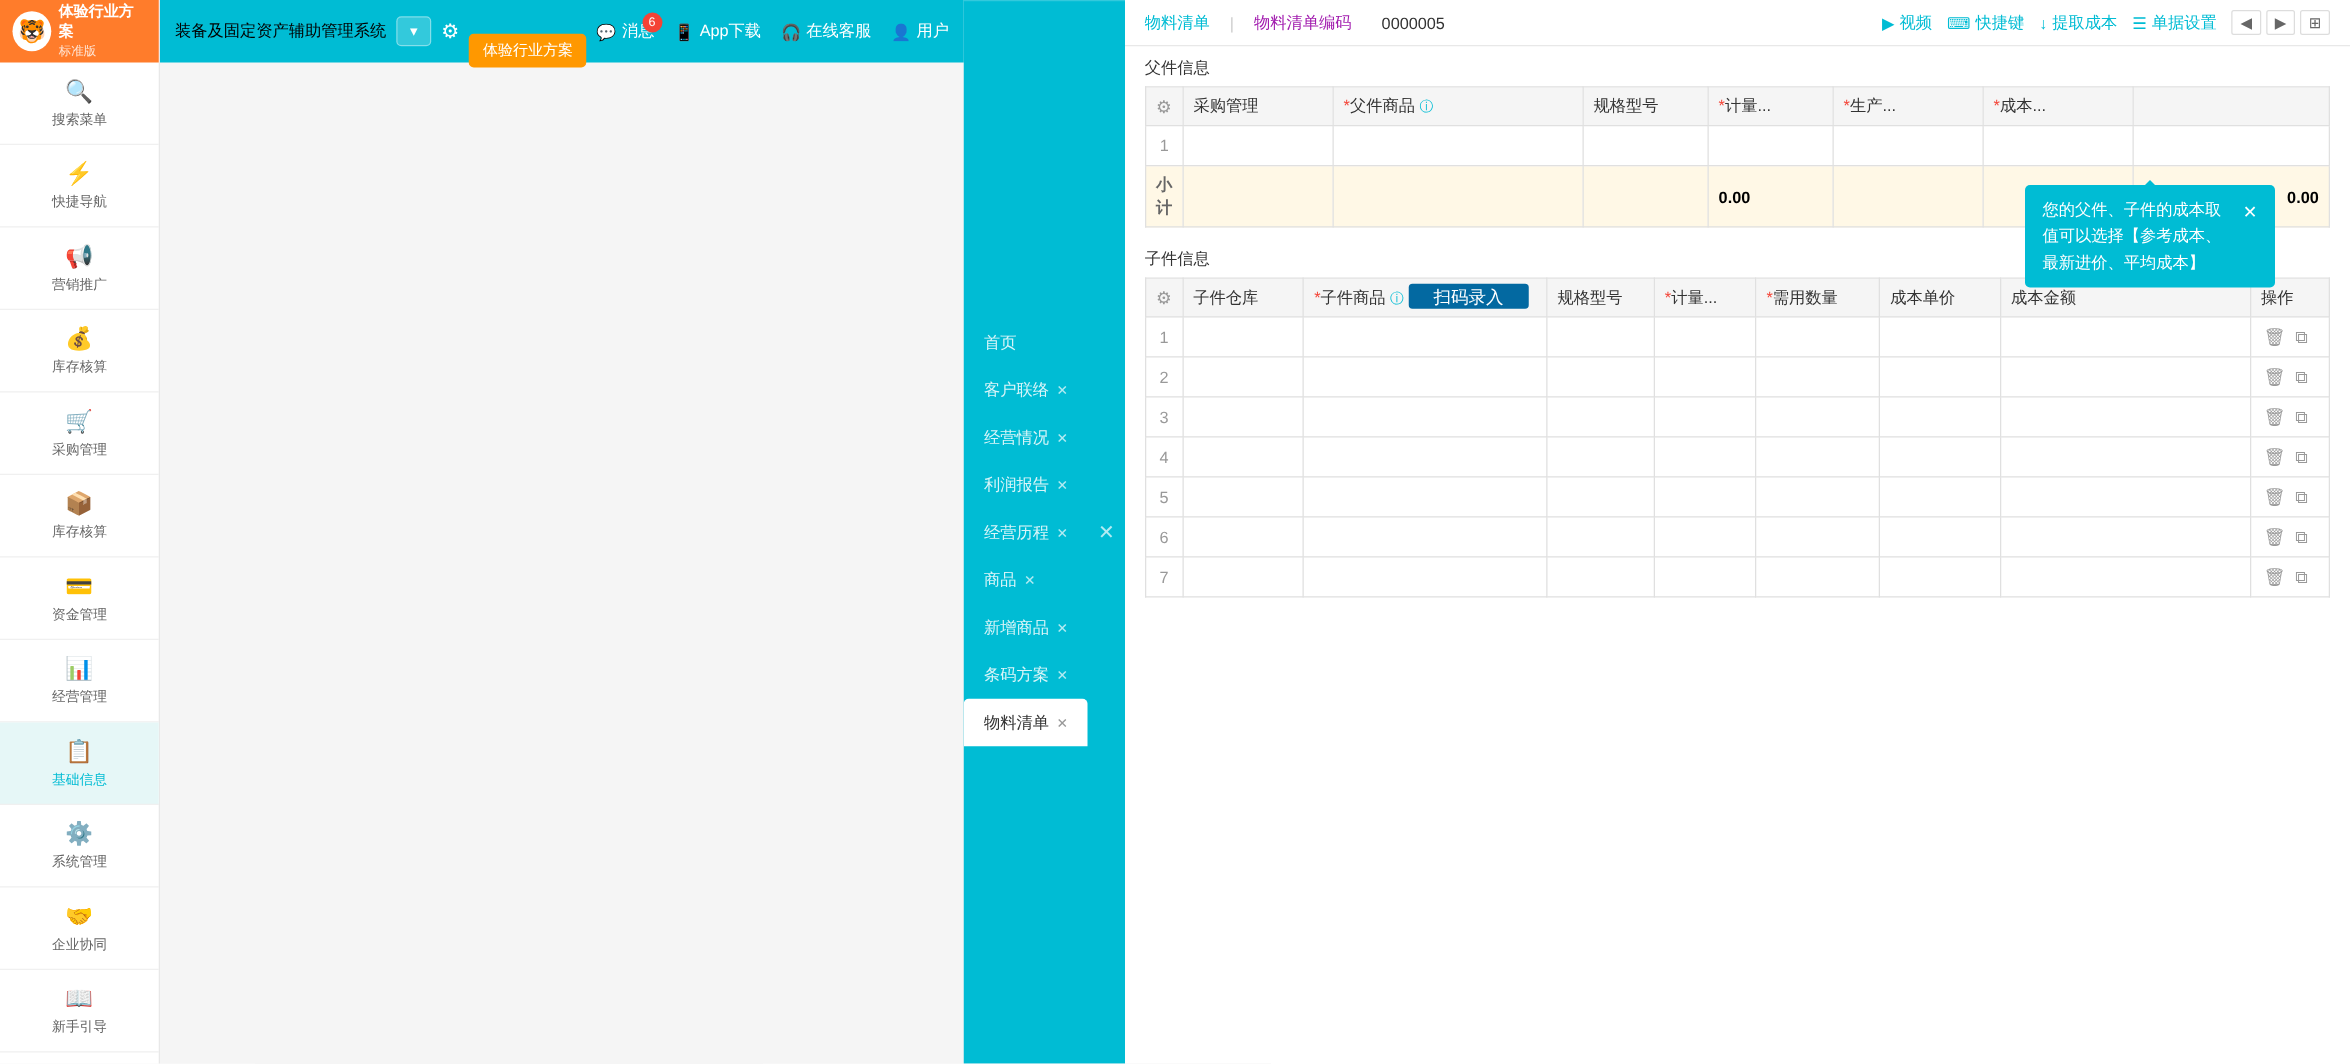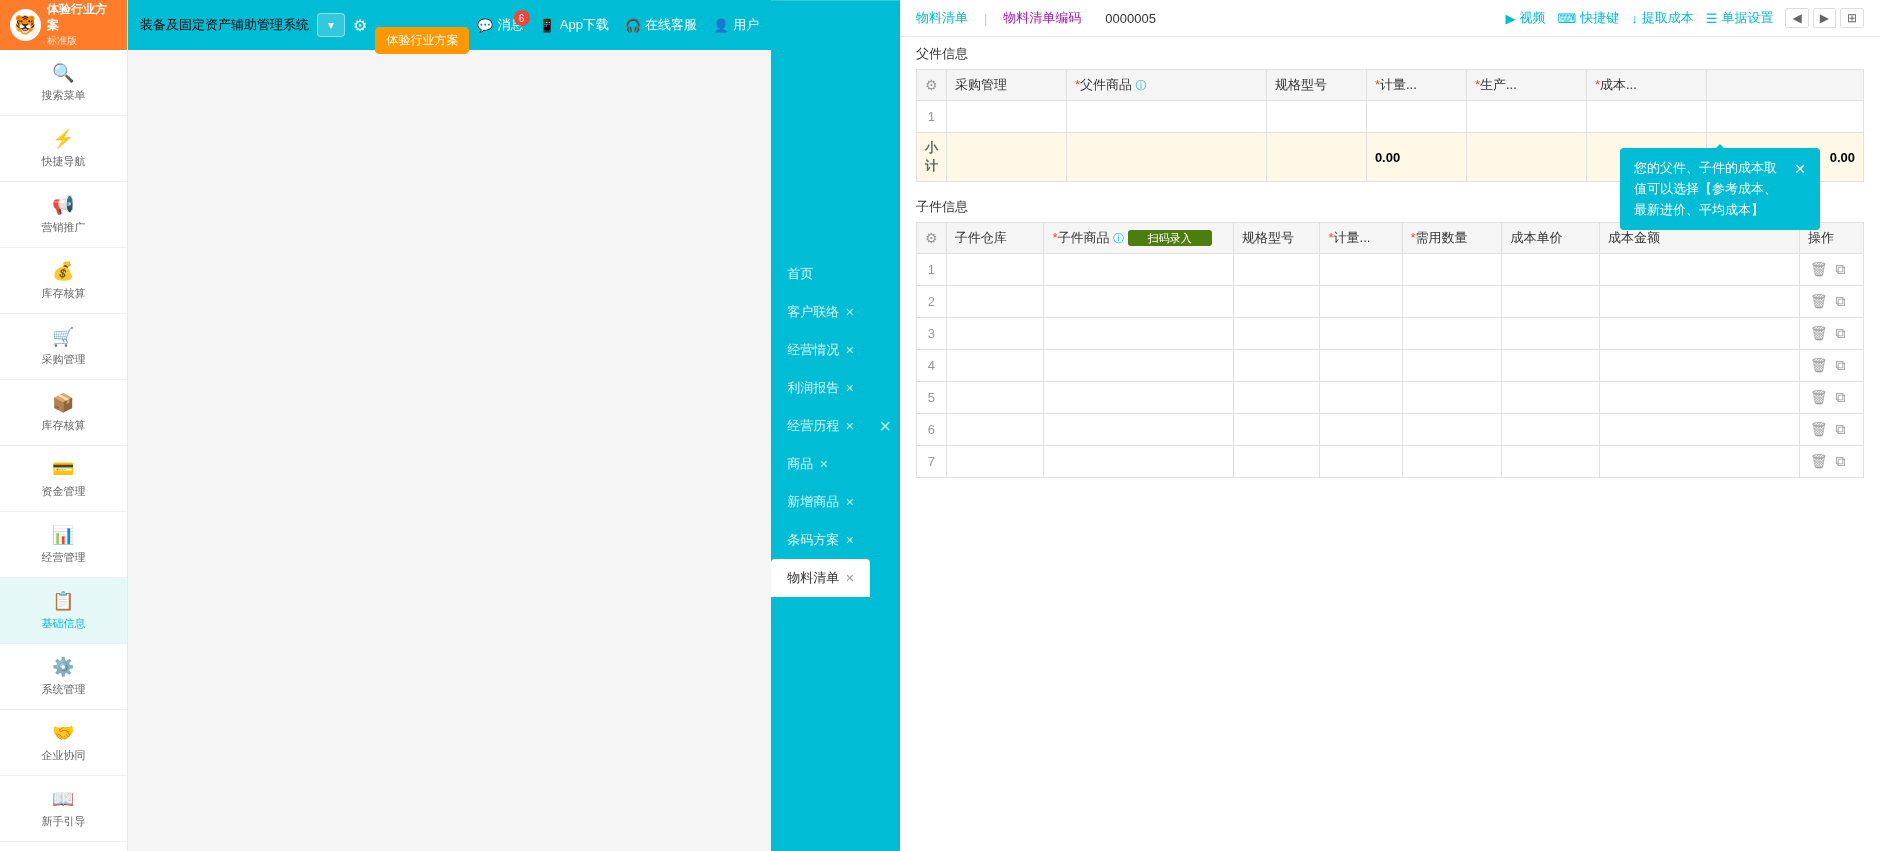--- a/index.html
+++ b/index.html
@@ -50,21 +50,21 @@
     .section { padding: 8px 16px; }
     .section-title { font-size: 13px; font-weight: normal; color: #333; margin-bottom: 6px; }
 
     
     .data-table { width: 100%; border-collapse: collapse; font-size: 12px; }
     .data-table th { background: #f5f5f5; border: 1px solid #e0e0e0; padding: 6px 8px; text-align: left; color: #333; font-weight: normal; white-space: nowrap; }
     .data-table th .required { color: #f44336; }
     .data-table td { border: 1px solid #e0e0e0; padding: 6px 8px; background: #fff; height: 32px; }
     .data-table .subtotal-row td { background: #fff8e6; font-weight: bold; }
     .data-table .row-num { color: #999; text-align: center; width: 30px; }
-    .scan-badge { background: #4d7c0f; color: #fff; border-radius: 3px; padding: 2px 20px; font-size: 11px; }
+    .scan-badge { background: #0369a1; color: #fff; border-radius: 3px; padding: 2px 20px; font-size: 14px; }
     .settings-icon { color: #999; cursor: pointer; font-size: 14px; }
     .action-icon { color: #999; cursor: pointer; font-size: 14px; margin: 0 2px; }
 
     
     .tooltip-box { position: absolute; background: #00bcd4; color: #fff; border-radius: 4px; padding: 10px 14px; font-size: 12px; line-height: 1.6; max-width: 200px; z-index: 100; top: 145px; right: 180px; }
     .tooltip-box::before { content: ''; position: absolute; top: -8px; left: 50%; transform: translateX(-50%); border: 4px solid transparent; border-bottom-color: #00bcd4; }
     .tooltip-close { float: right; cursor: pointer; margin-left: 8px; font-size: 14px; }
 
     
     .page-arrows { display: flex; align-items: center; gap: 4px; }

